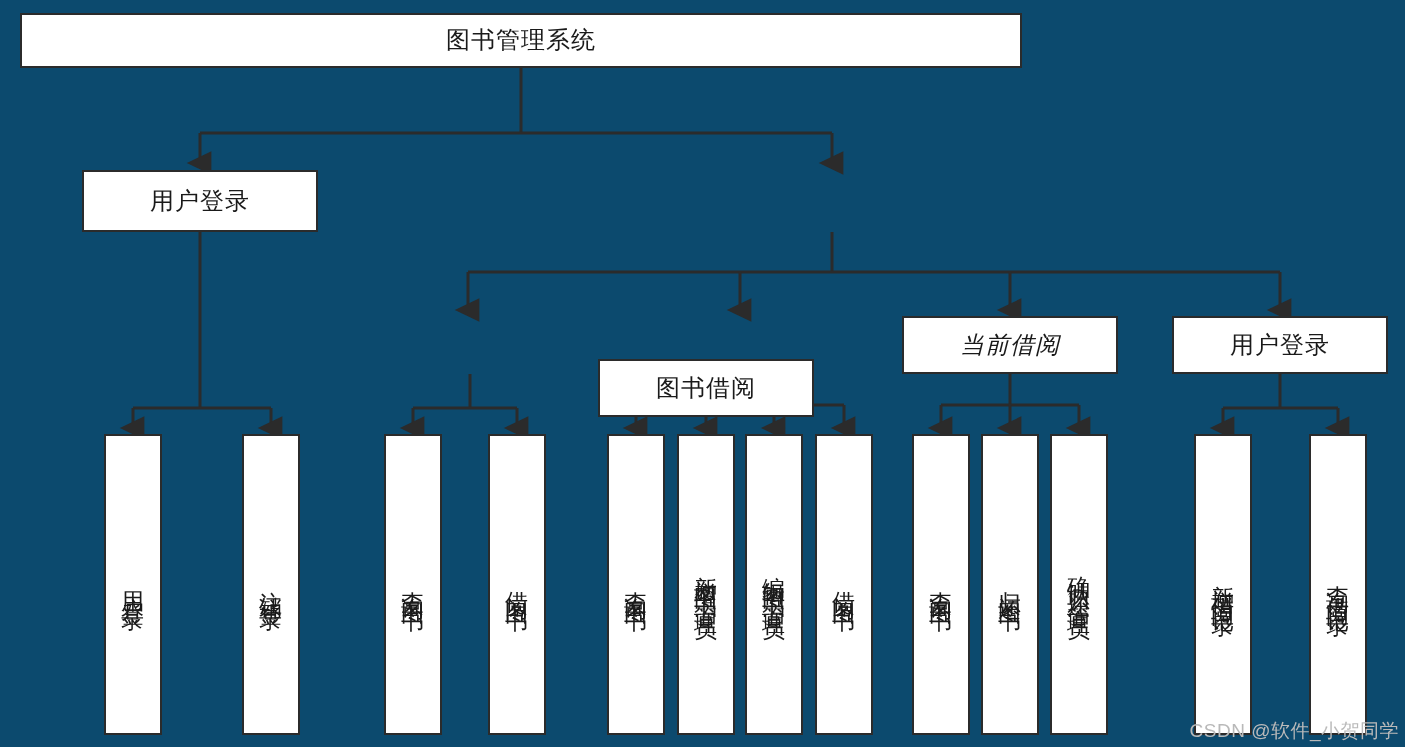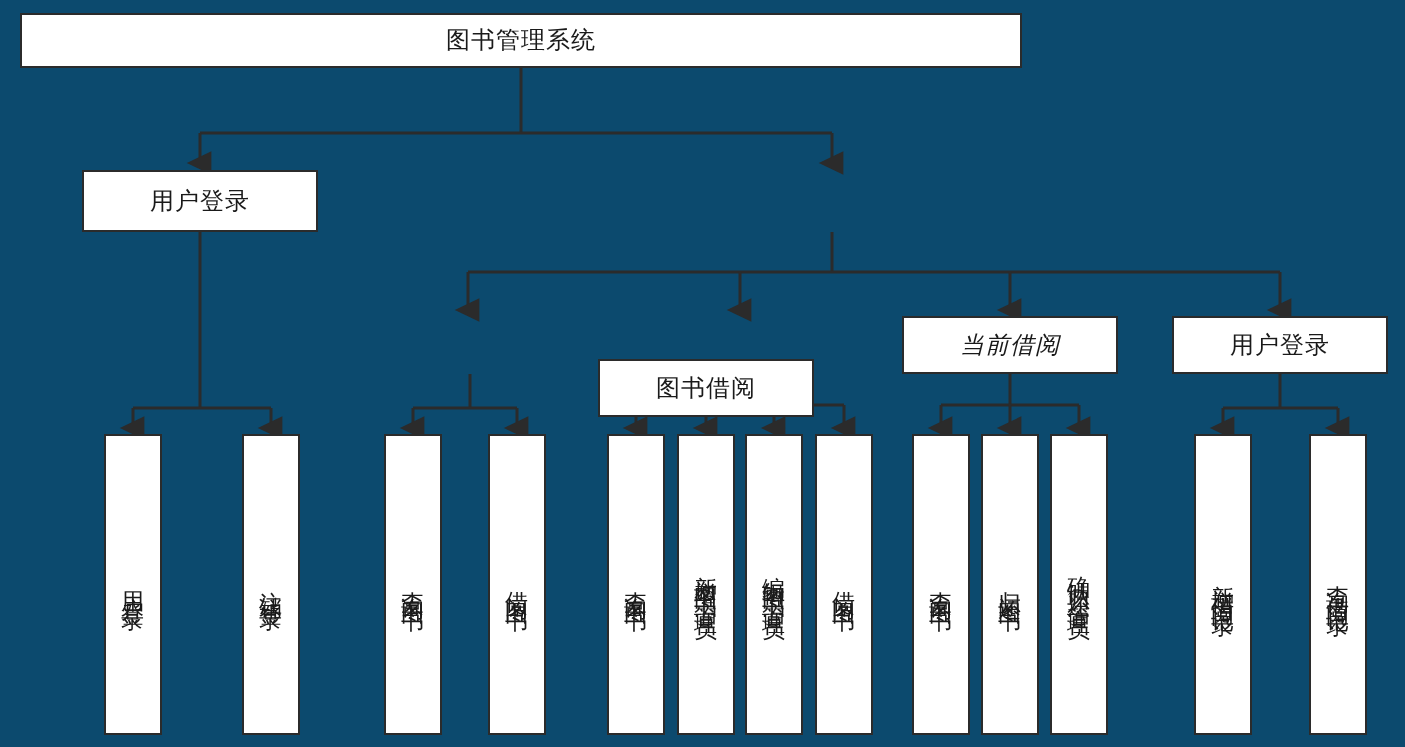--- a/index.html
+++ b/index.html
@@ -178,14 +178,15 @@
     <span class="label">确认归还（管理员）</span>
   </div>
 
   <div class="node vert" style="left:1194px; top:434px; width:58px; height:301px;">
     <span class="label">新增借阅记录</span>
   </div>
   <div class="node vert" style="left:1309px; top:434px; width:58px; height:301px;">
     <span class="label">查询借阅记录</span>
   </div>
 
+  <div id="watermark">CSDN @软件_小贺同学</div>
 
 </div>
 
 </body></html>

